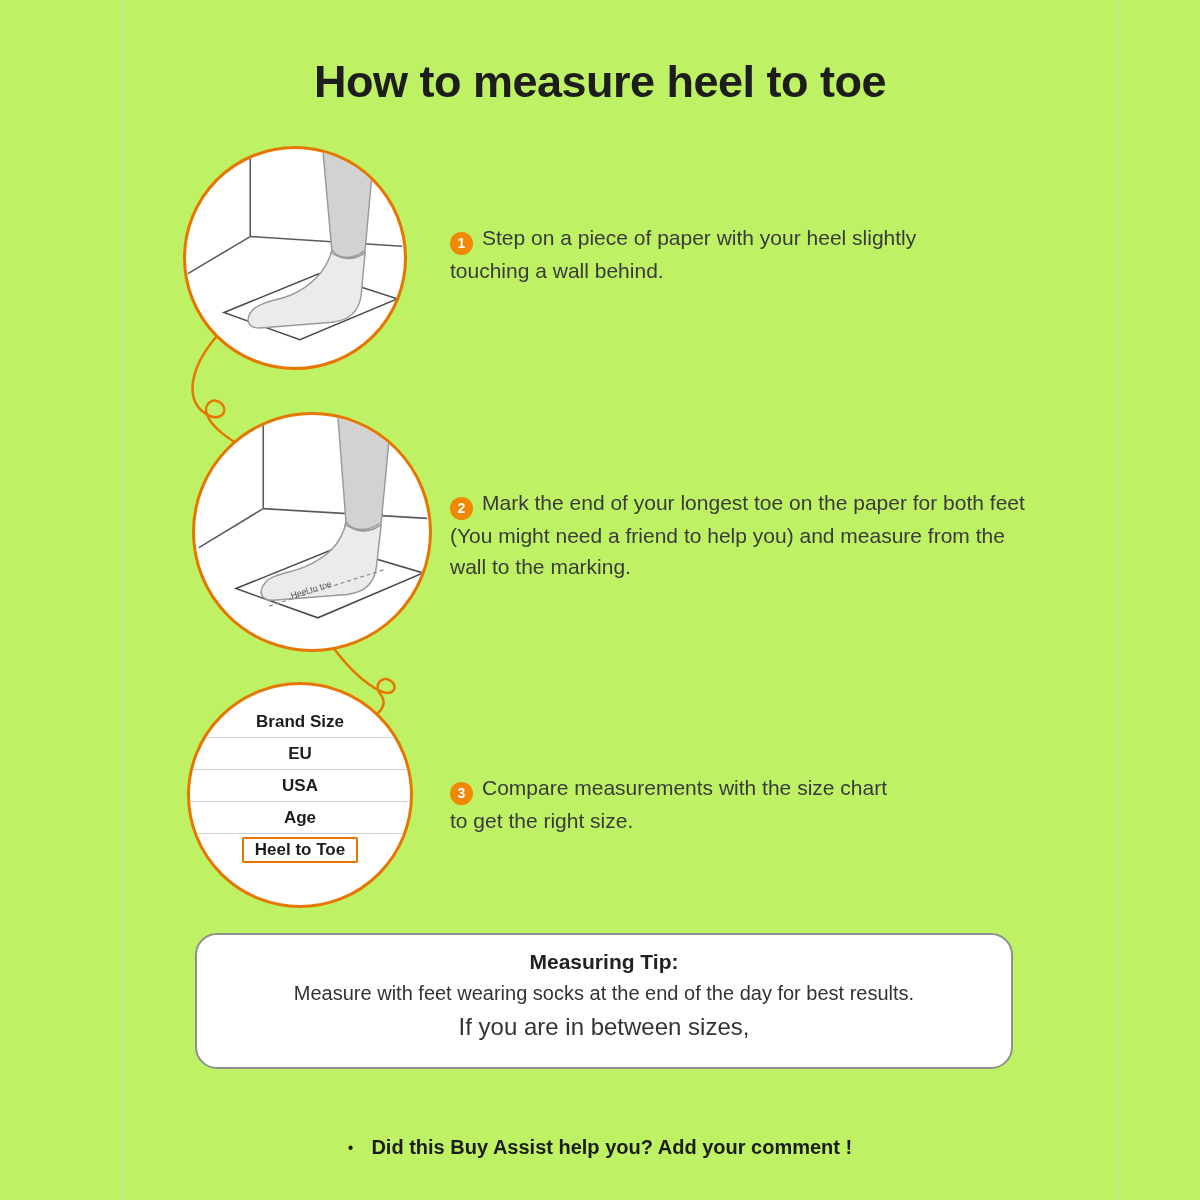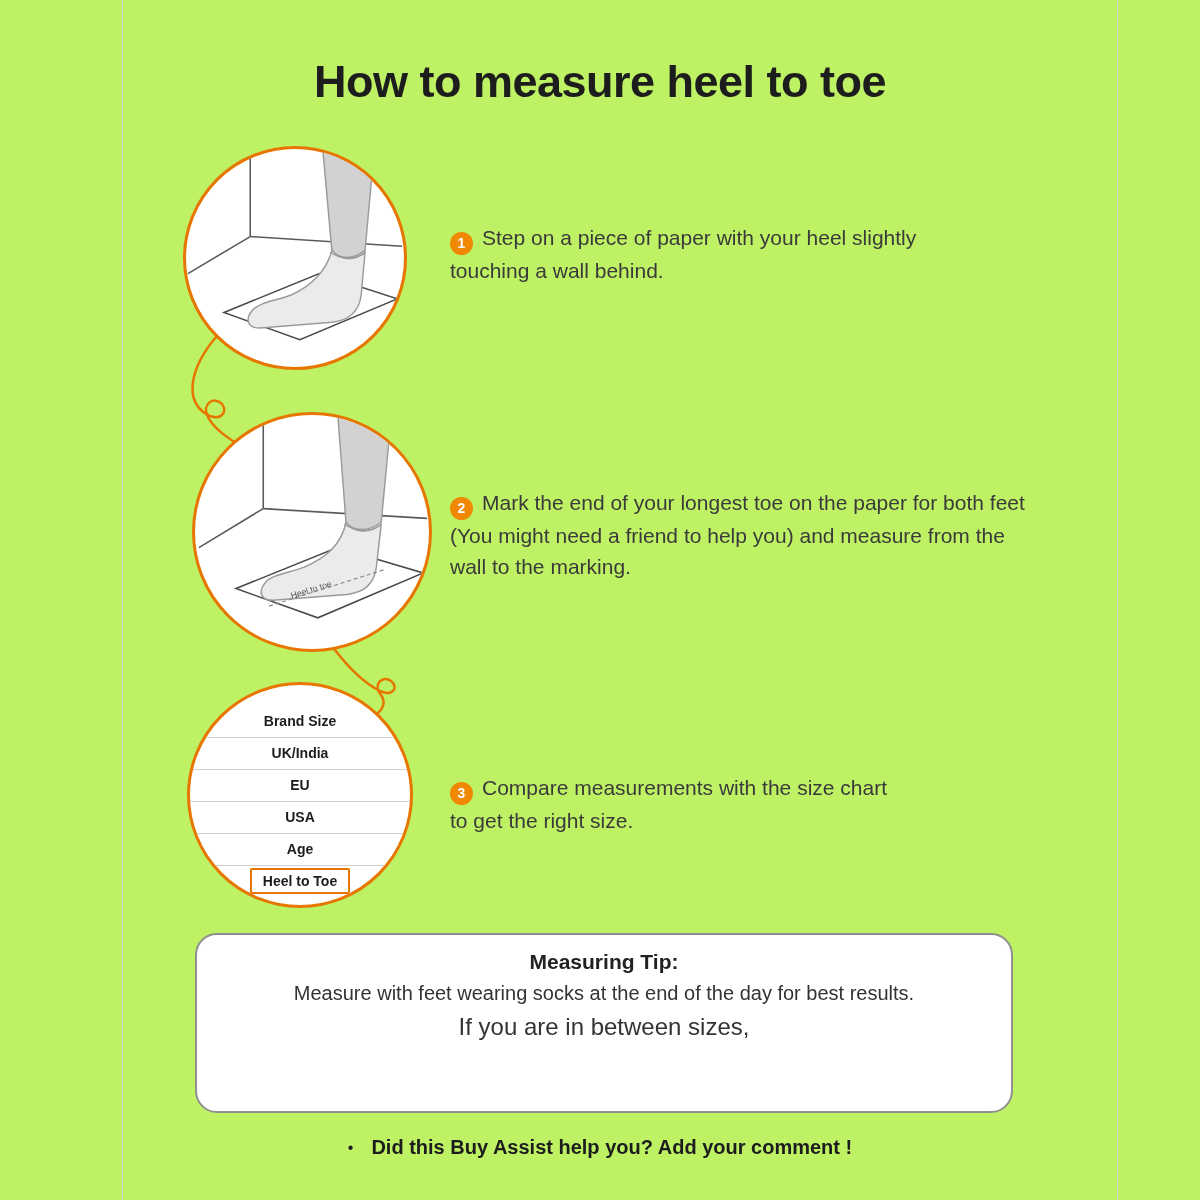--- a/index.html
+++ b/index.html
@@ -41,31 +41,31 @@
     color:#ffffff;font-size:14px;font-weight:700;margin-right:9px;
     vertical-align:-3px;
   }
   .step1{left:450px;top:222px;width:478px;}
   .step2{left:450px;top:487px;width:586px;}
   .step3{left:450px;top:772px;width:440px;}
 
   
   .chart-rows{position:absolute;left:0;top:0;right:0;bottom:0;padding-top:21px;}
   .chart-row{
-    height:32px;line-height:31px;text-align:center;font-size:14px;font-weight:600;color:#1c1c1c;
+    height:32px;line-height:31px;text-align:center;font-size:17px;font-weight:600;color:#1c1c1c;
     border-bottom:1px solid #cfcfcf;box-sizing:border-box;
   }
   .chart-row.last{border-bottom:none;}
   .chart-highlight{
     display:inline-block;border:2px solid var(--accent);border-radius:2px;
     padding:0 11px;line-height:22px;background:#ffffff;
   }
 
   .tip-box{
-    position:absolute;left:195px;top:933px;width:818px;height:180px;box-sizing:border-box;
+    position:absolute;left:195px;top:933px;width:818px;height:136px;box-sizing:border-box;
     border:2px solid #8f8f8f;border-radius:22px;background:#ffffff;
   }
   .tip-title{text-align:center;font-size:21px;font-weight:700;color:#222;margin-top:15px;}
   .tip-line1{text-align:center;font-size:20px;color:#333;margin-top:8px;}
   .tip-sub{width:fit-content;margin:8px auto 0 auto;}
   .tip-line2{text-align:center;font-size:24px;color:#333;}
   .tip-bullets{list-style:none;margin:4px 0 0 0;padding:0 0 0 6px;font-size:19px;color:#333;}
   .tip-bullets li{line-height:27px;}
   .tip-bullets li::before{content:"•";margin-right:14px;font-size:15px;position:relative;top:-1px;}
 
@@ -116,21 +116,20 @@
       <path d="M155,110 C150,132 136,146 112,156 C96,162 78,164 72,172 C64,182 68,190 80,190 L156,184 C174,182 184,172 186,156 L191,112 C178,123 162,120 155,110 Z" fill="#ebebeb" stroke="#9a9a9a" stroke-width="1.5"></path>
       <path d="M153,112 Q172,124 190,113" fill="none" stroke="#9a9a9a" stroke-width="1.2"></path>
       <line x1="76" y1="196" x2="196" y2="158" stroke="#888888" stroke-width="1.2" stroke-dasharray="4,3"></line>
       <text x="120" y="182" font-size="9" fill="#555555" text-anchor="middle" transform="rotate(-17 120 182)">Heel to toe</text>
     </svg>
   </div>
 
   <div class="illus-circle circ3">
     <div class="chart-rows">
       <div class="chart-row">Brand Size</div>
-      <div class="chart-row">UK/India</div>
       <div class="chart-row">EU</div>
       <div class="chart-row">USA</div>
       <div class="chart-row">Age</div>
       <div class="chart-row last">
         <span class="chart-highlight">Heel to Toe</span>
       </div>
     </div>
   </div>
 
   <div class="step step1">

